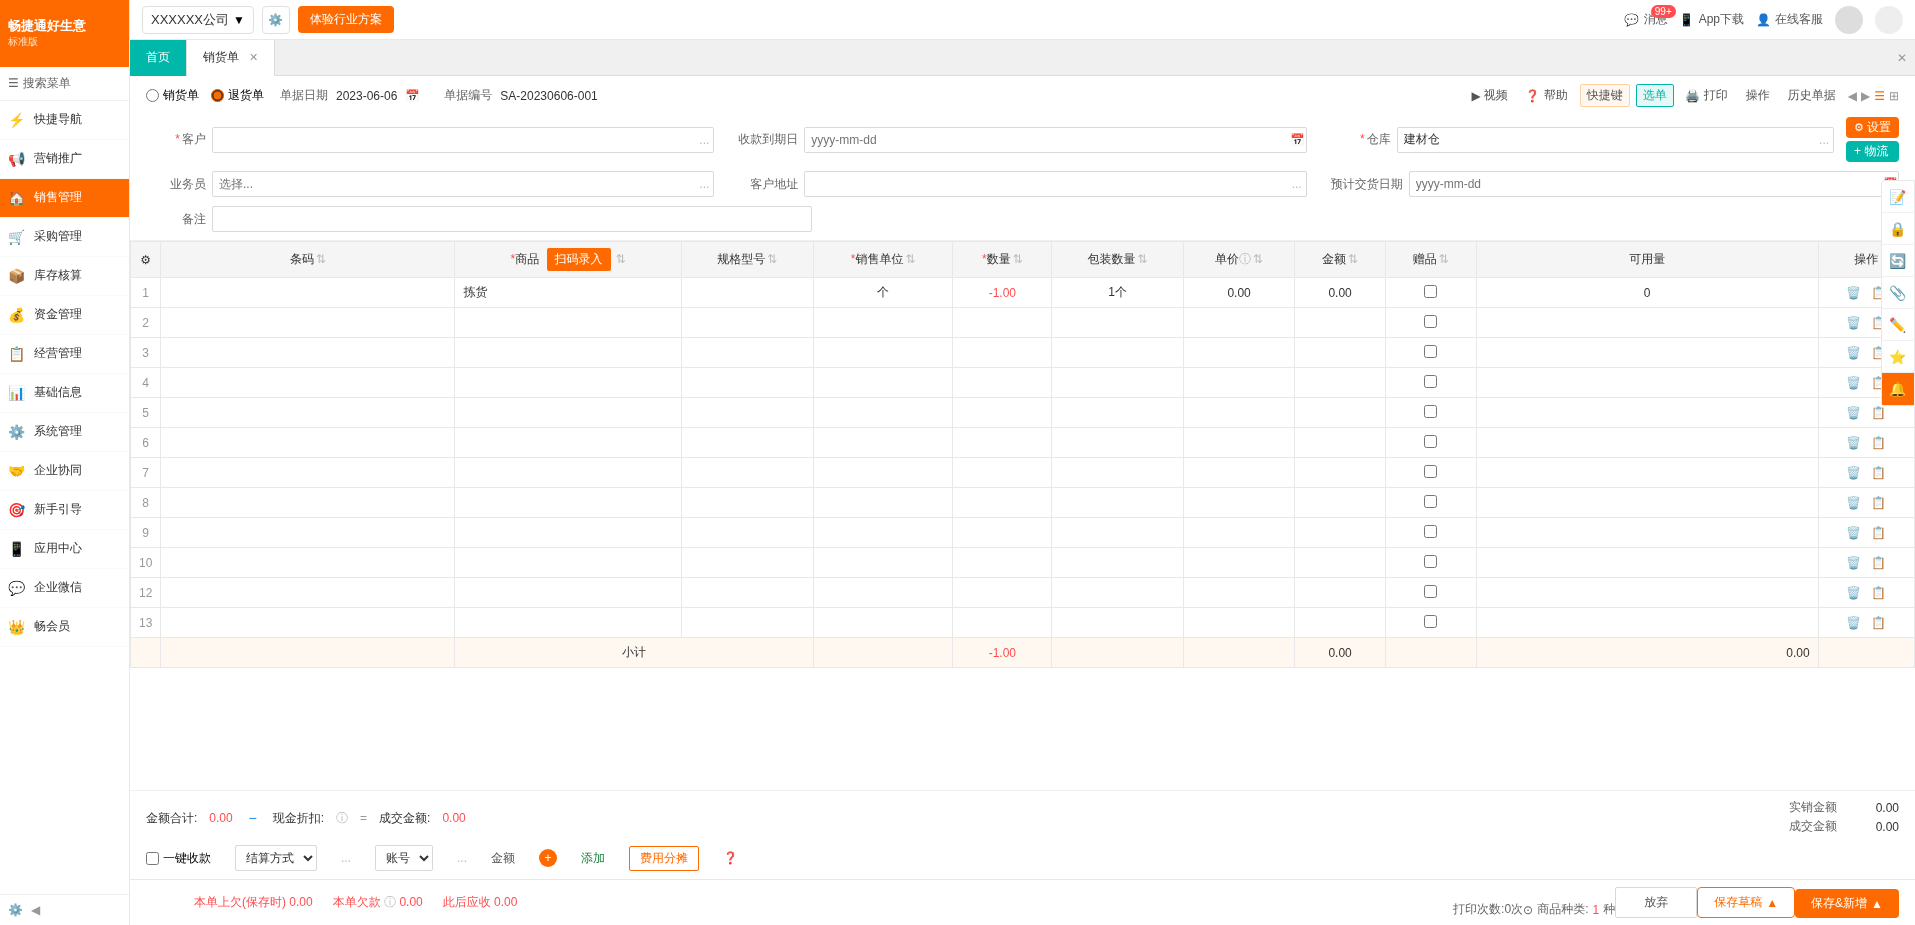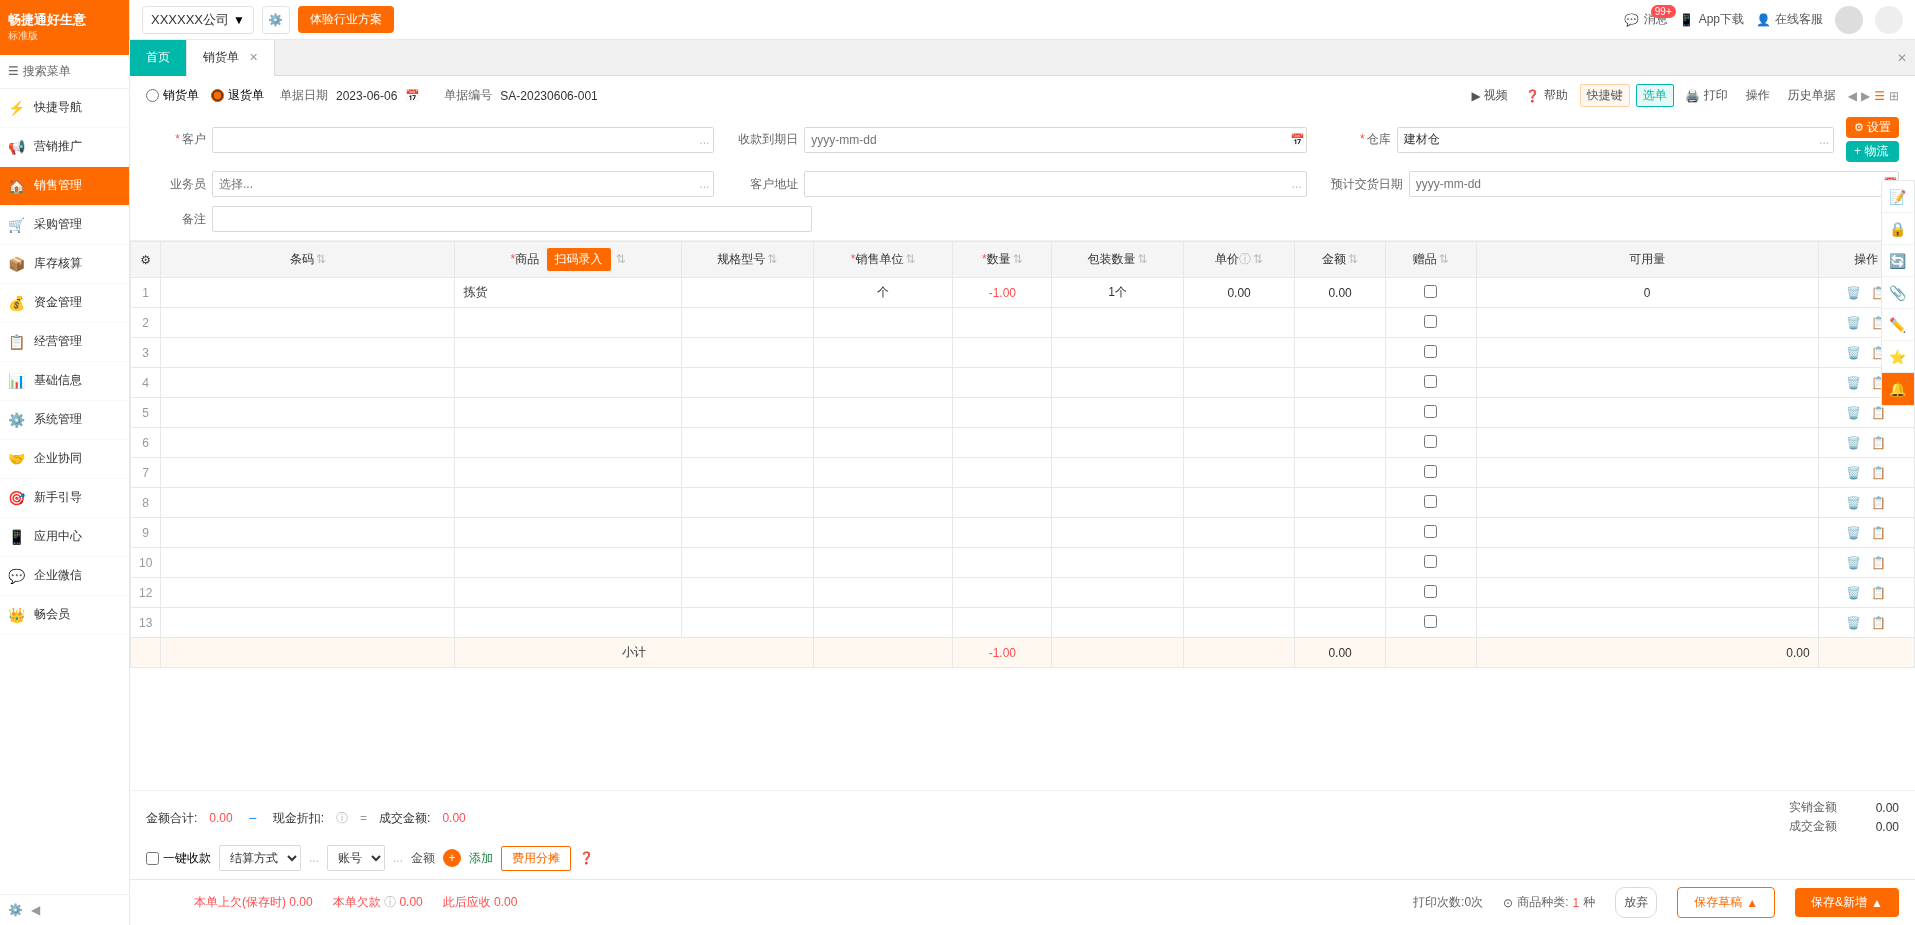--- a/index.html
+++ b/index.html
@@ -1,20 +1,20 @@
 <!DOCTYPE html>
 <html><head>
   <meta charset="utf-8">
   <style>
     * { box-sizing: border-box; margin: 0; padding: 0; font-family: 'Microsoft YaHei', Arial, sans-serif; font-size: 12px; }
     body { background: #f5f5f5; width: 1915px; height: 925px; overflow: hidden; display: flex; }
 
     
     .sidebar { width: 130px; background: #fff; display: flex; flex-direction: column; border-right: 1px solid #e8e8e8; flex-shrink: 0; }
-    .sidebar-header { background: #ff6a00; padding: 12px 8px; display: flex; align-items: flex-start; gap: 6px; }
+    .sidebar-header { background: #ff6a00; padding: 18px 8px; display: flex; align-items: flex-start; gap: 6px; }
     .sidebar-logo-text { color: #fff; font-size: 13px; font-weight: bold; line-height: 1.3; }
     .sidebar-logo-sub { color: #ffe0c0; font-size: 10px; }
     .sidebar-search { padding: 8px; border-bottom: 1px solid #f0f0f0; display: flex; align-items: center; gap: 4px; color: #666; cursor: pointer; }
     .sidebar-item { padding: 10px 8px; display: flex; align-items: center; gap: 8px; cursor: pointer; color: #333; border-bottom: 1px solid #f9f9f9; }
     .sidebar-item.active { background: #ff6a00; color: #fff; }
     .sidebar-item .icon { width: 18px; height: 18px; display: flex; align-items: center; justify-content: center; font-size: 14px; flex-shrink: 0; }
     .sidebar-item .label { font-size: 12px; }
     .sidebar-bottom { margin-top: auto; padding: 8px; display: flex; gap: 8px; border-top: 1px solid #f0f0f0; }
     .sidebar-bottom-icon { cursor: pointer; color: #999; }
 
@@ -75,36 +75,36 @@
     .row-num { color: #999; text-align: center; }
     .sort-icon { color: #bbb; margin-left: 2px; cursor: pointer; }
 
     
     .footer { background: #fff; padding: 8px 16px; border-top: 1px solid #f0f0f0; }
     .footer-row1 { display: flex; align-items: center; gap: 12px; margin-bottom: 8px; }
     .footer-total { color: #333; }
     .footer-total-value { color: #ff4d4f; font-weight: 500; }
     .minus-icon { color: #1890ff; font-size: 16px; }
     .eq-icon { color: #999; }
-    .footer-row2 { display: flex; align-items: center; gap: 8px; }
+    .footer-row2 { display: flex; align-items: center; gap: 24px; }
     .checkbox-label { display: flex; align-items: center; gap: 4px; cursor: pointer; }
     .select-input { border: 1px solid #d9d9d9; border-radius: 2px; padding: 3px 6px; height: 26px; background: #fff; color: #333; }
     .add-btn { background: #ff6a00; color: #fff; border: none; border-radius: 50%; width: 18px; height: 18px; cursor: pointer; font-size: 14px; display: flex; align-items: center; justify-content: center; }
     .fee-btn { border: 1px solid #ff6a00; color: #ff6a00; background: #fff; border-radius: 2px; padding: 3px 10px; cursor: pointer; font-size: 12px; }
     .question-icon { color: #bbb; cursor: pointer; }
 
     
     .bottombar { background: #fff; height: 46px; display: flex; align-items: center; padding: 0 16px; border-top: 1px solid #e8e8e8; justify-content: space-between; }
     .bottombar-left { display: flex; gap: 20px; align-items: center; margin-left: 48px; }
     .bottombar-stat { color: #555; }
     .bottombar-stat span { color: #ff4d4f; }
-    .bottombar-right { display: flex; align-items: center; gap: 20px; }
+    .bottombar-right { display: flex; align-items: flex-end; gap: 0; }
     .print-info { color: #666; }
     .product-type { display: flex; align-items: center; gap: 4px; color: #666; }
-    .discard-btn { border: 1px solid #d9d9d9; background: #fff; color: #555; border-radius: 10px; padding: 6px 8px; cursor: pointer; }
+    .discard-btn { border: 1px solid #d9d9d9; background: #fff; color: #555; border-radius: 2px; padding: 6px 28px; cursor: pointer; }
     .save-draft-btn { border: 1px solid #ff6a00; background: #fff; color: #ff6a00; border-radius: 4px; padding: 6px 16px; cursor: pointer; display: flex; align-items: center; gap: 4px; }
     .save-new-btn { background: #ff6a00; color: #fff; border: none; border-radius: 4px; padding: 6px 16px; cursor: pointer; display: flex; align-items: center; gap: 4px; }
 
     
     .right-quick { position: fixed; right: 0; top: 180px; display: flex; flex-direction: column; background: #fff; border: 1px solid #e8e8e8; border-radius: 4px 0 0 4px; }
     .right-quick-item { width: 32px; height: 32px; display: flex; align-items: center; justify-content: center; cursor: pointer; color: #666; border-bottom: 1px solid #f0f0f0; font-size: 14px; }
     .right-quick-item:last-child { border-bottom: none; }
     .right-quick-item.orange { background: #ff6a00; color: #fff; }
     .summary-row { display: flex; gap: 12px; justify-content: flex-end; align-items: center; margin-bottom: 2px; }
     .summary-label { color: #666; }

